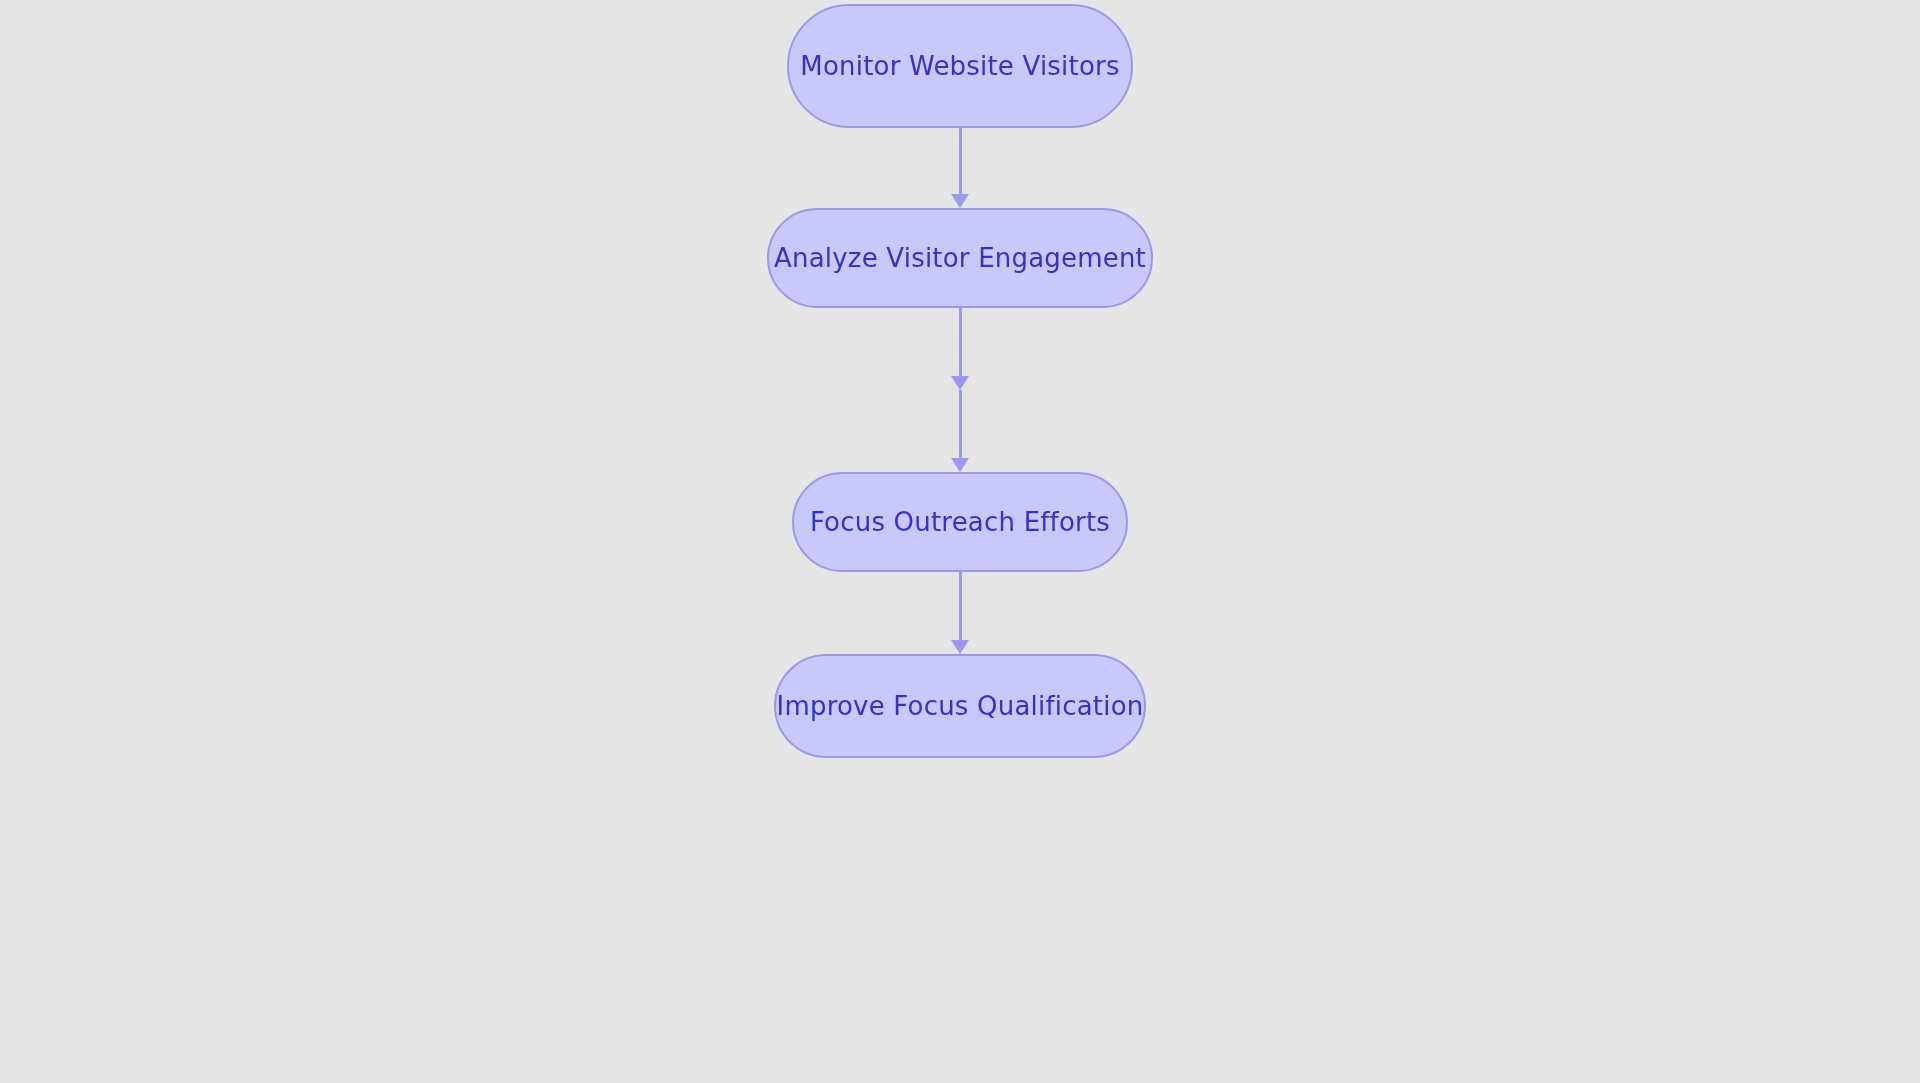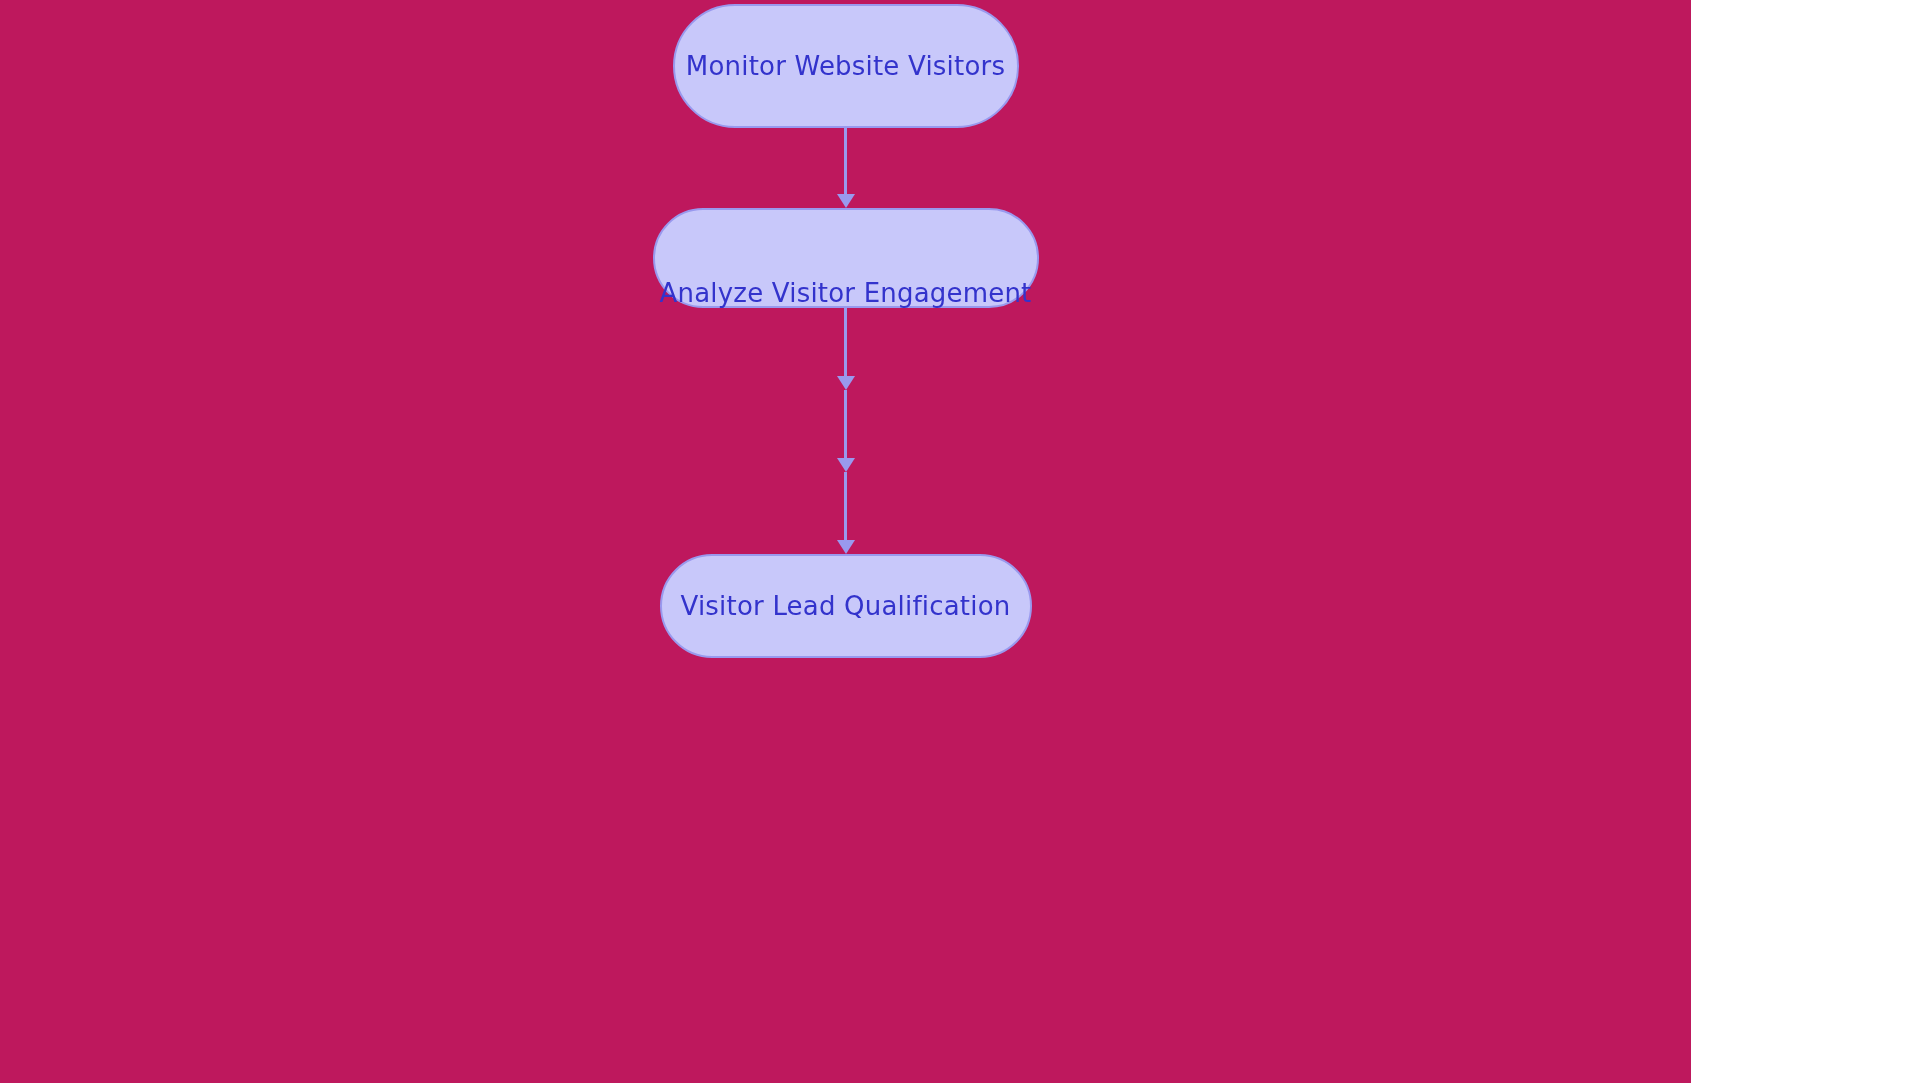--- a/index.html
+++ b/index.html
@@ -10,23 +10,23 @@
   }
   body {
     width: 1920px;
     height: 1083px;
     font-family: "DejaVu Sans", "Liberation Sans", sans-serif;
     overflow: hidden;
   }
 
   #flowchart-canvas {
     position: relative;
-    width: 1691px;
+    width: 1920px;
     height: 1083px;
-    background: #be185d;
+    background: #e5e5e5;
     display: flex;
     flex-direction: column;
     align-items: center;
   }
 
   .flow-row {
     display: flex;
     justify-content: center;
     align-items: center;
     width: 100%;
@@ -71,21 +71,21 @@
     width: 0;
     height: 0;
     border-left: 9px solid transparent;
     border-right: 9px solid transparent;
     border-top: 14px solid #9999ee;
     margin-top: -1px;
   }
 
   
   .n0 { width: 346px; height: 124px; }
-  .n1 { width: 386px; height: 100px; align-items: flex-end; }
+  .n1 { width: 386px; height: 100px; }
   .n2 { width: 414px; height: 104px; }
   .n3 { width: 336px; height: 100px; }
   .n4 { width: 372px; height: 104px; }
 
   .c0 { height: 80px; }
   .c1 { height: 82px; }
   .c2 { height: 82px; }
   .c3 { height: 82px; }
 
   .spacer-top { height: 4px; }
@@ -118,25 +118,30 @@
     <div class="connector-line"></div>
     <div class="connector-arrow"></div>
   </div>
 
 
   <div class="flow-connector c2">
     <div class="connector-line"></div>
     <div class="connector-arrow"></div>
   </div>
 
+  <div class="flow-row">
+    <div class="flow-node n3">
+      <span class="node-label">Focus Outreach Efforts</span>
+    </div>
+  </div>
 
   <div class="flow-connector c3">
     <div class="connector-line"></div>
     <div class="connector-arrow"></div>
   </div>
 
   <div class="flow-row">
     <div class="flow-node n4">
-      <span class="node-label">Visitor Lead Qualification</span>
+      <span class="node-label">Improve Focus Qualification</span>
     </div>
   </div>
 
 </div>
 
 </body></html>

